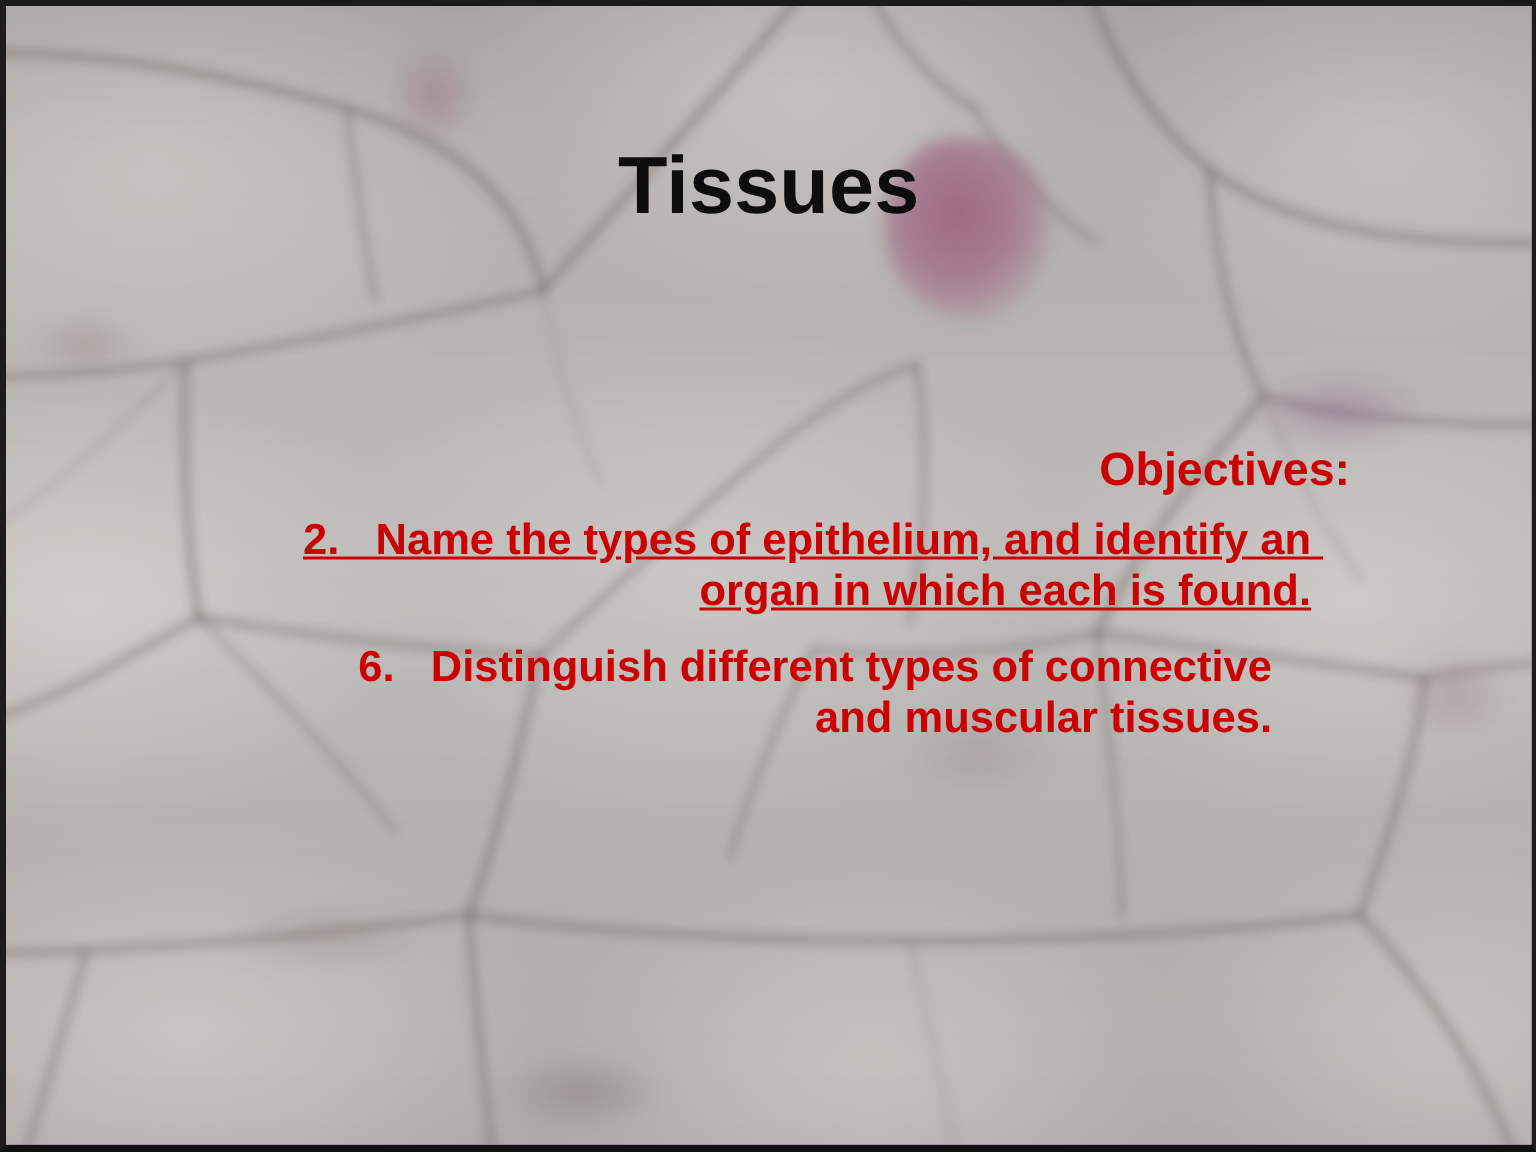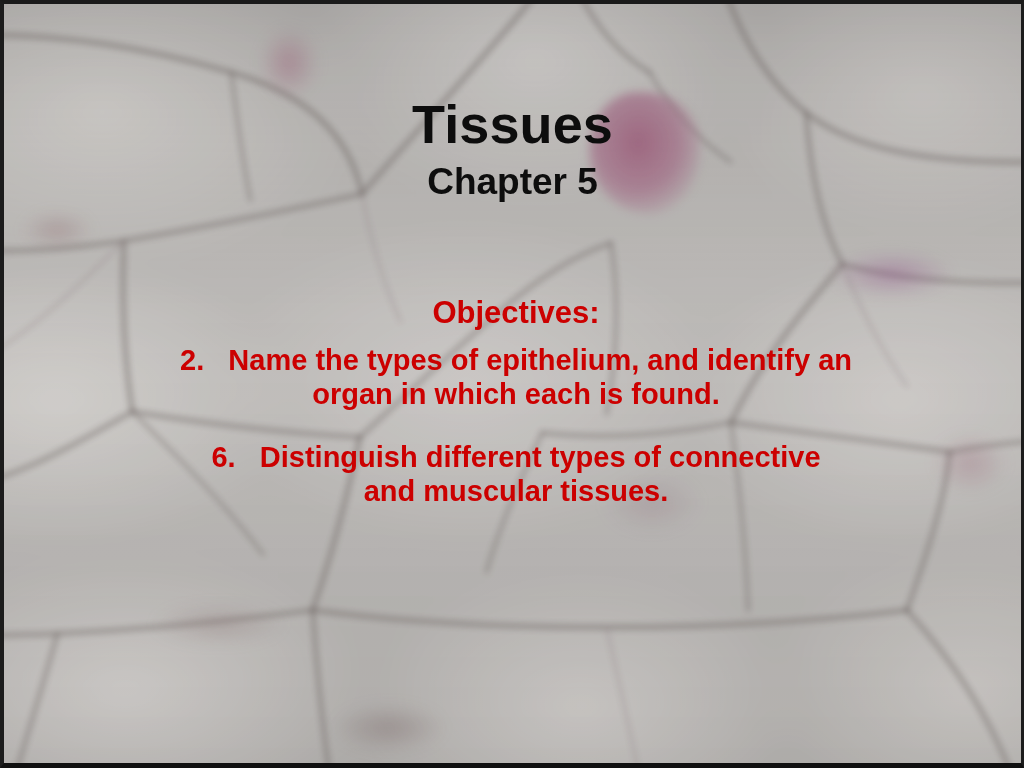--- a/index.html
+++ b/index.html
@@ -125,21 +125,21 @@
     font-weight: bold;
     color: #0d0d0d;
     line-height: 1.05;
   }
 
   .objectives {
     position: absolute;
     top: 292px;
     left: 128px;
     width: 768px;
-    text-align: center;
+    text-align: right;
   }
   .objectives-heading {
     margin: 0 0 14px 0;
     font-size: 31px;
     font-weight: bold;
     color: #cc0000;
     line-height: 1.1;
   }
   .objective-list {
     list-style: none;
@@ -147,21 +147,21 @@
     padding: 0;
   }
   .objective-item {
     font-size: 29px;
     font-weight: bold;
     color: #cc0000;
     line-height: 1.16;
     margin: 0 0 14px 0;
     white-space: pre-wrap;
   }
-  .objective-item.item-2 { padding: 0 26px; margin-bottom: 30px; }
+  .objective-item.item-2 { padding: 0 26px; margin-bottom: 18px; text-decoration: underline; }
   .objective-item.item-3 { padding: 0 52px; margin-bottom: 0; }
 </style>
 </head>
 <body>
 
 <div class="slide">
 
   <div class="micrograph">
     <div class="micrograph-base"></div>
 
@@ -216,21 +216,20 @@
     <div class="stain s8"></div>
 
     <div class="veil"></div>
     <div class="veil2"></div>
   </div>
 
   <div class="content">
 
     <div class="title-block">
       <h1 class="slide-title">Tissues</h1>
-      <h2 class="slide-subtitle">Chapter 5</h2>
     </div>
 
     <div class="objectives">
       <p class="objectives-heading">Objectives:</p>
       <ul class="objective-list">
         <li class="objective-item item-2">2.   Name the types of epithelium, and identify an organ in which each is found.</li>
         <li class="objective-item item-3">6.   Distinguish different types of connective and muscular tissues.</li>
       </ul>
     </div>
 

